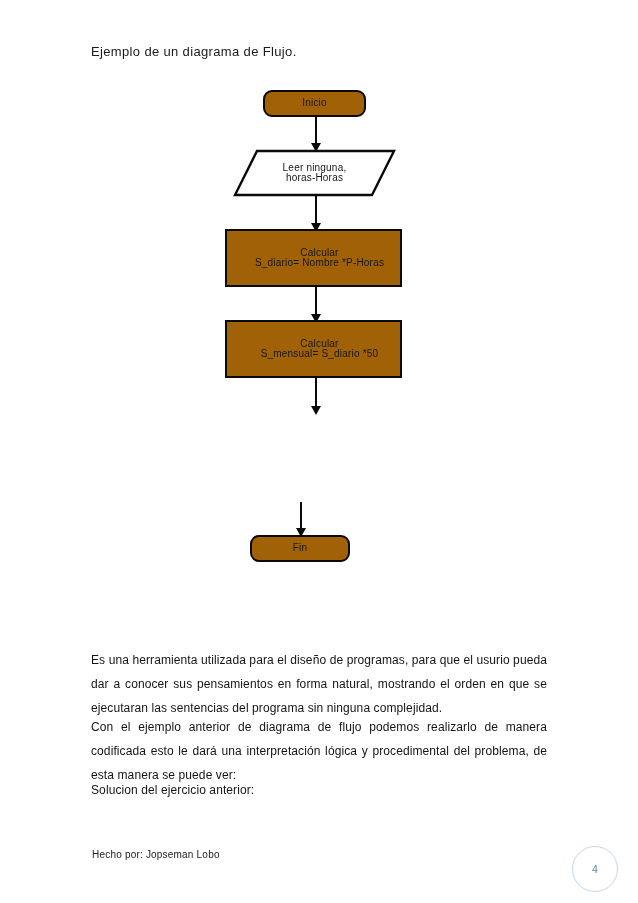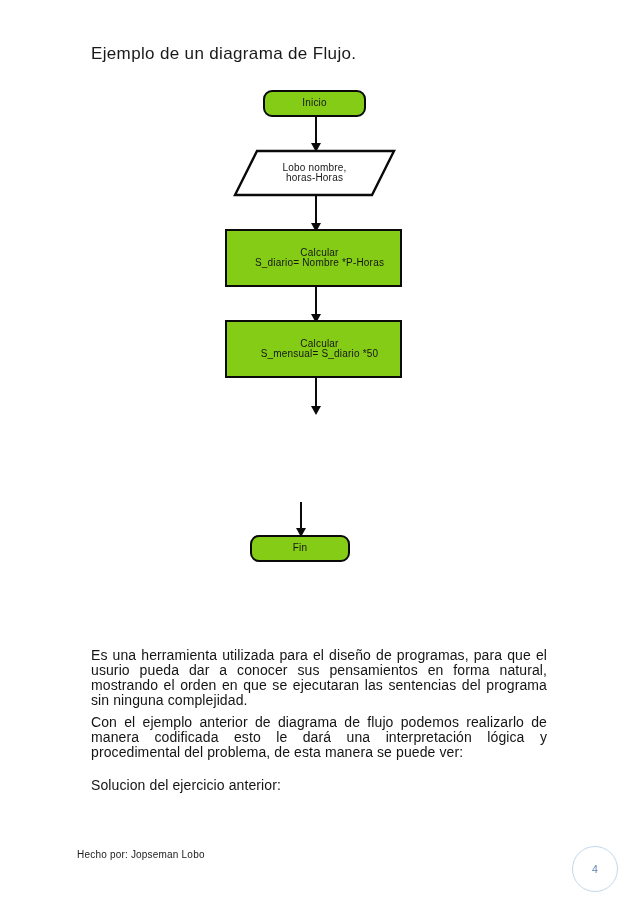--- a/index.html
+++ b/index.html
@@ -15,41 +15,41 @@
     overflow: hidden;
     font-family: "Liberation Sans", sans-serif;
     color: #111111;
   }
 
   
   .doc-title {
     position: absolute;
     left: 91px;
     top: 44px;
-    font-size: 17px;
+    font-size: 13px;
     letter-spacing: 0.35px;
     color: #1a1a1a;
   }
 
   
   .flowchart {
     position: absolute;
     left: 0;
     top: 0;
     width: 638px;
     height: 600px;
   }
   .node {
     position: absolute;
     box-sizing: border-box;
     display: flex;
     flex-direction: column;
     align-items: center;
     justify-content: center;
-    background: #84cc16;
+    background: #a16207;
     font-size: 10px;
     color: #161616;
     letter-spacing: 0.2px;
   }
   .node .line { display: block; line-height: 1.05; }
   .node .line + .line { }
 
   .term {
     border: 2px solid #0a0a0a;
     border-radius: 9px;
@@ -99,33 +99,33 @@
     left: 91px;
     width: 456px;
   }
   .sub-head {
     font-size: 11px;
     font-weight: bold;
     color: #111111;
     letter-spacing: 0.2px;
   }
   .para {
-    font-size: 14px;
-    line-height: 15px;
+    font-size: 12px;
+    line-height: 24px;
     text-align: justify;
     text-justify: inter-word;
     color: #141414;
     letter-spacing: 0.1px;
   }
   .para.left { text-align: left; }
 
   
   .footer-text {
     position: absolute;
-    left: 77px;
+    left: 92px;
     top: 849px;
     font-size: 10px;
     color: #1a1a1a;
     letter-spacing: 0.2px;
   }
   .page-badge {
     position: absolute;
     left: 572px;
     top: 846px;
     width: 44px;
@@ -153,21 +153,21 @@
     </div>
 
     <div class="conn" style="left:315px; top:117px; height:30px;"></div>
     <div class="arrowhead" style="left:311px; top:143px;"></div>
 
     <div class="node io" style="left:233px; top:149px; width:163px; height:48px;">
       <svg viewBox="0 0 163 48" preserveAspectRatio="none">
         <polygon points="24,2 161,2 139,46 2,46" fill="#ffffff" stroke="#0a0a0a" stroke-width="2.4"></polygon>
       </svg>
       <span class="io-text">
-        <span class="line">Lobo nombre,</span>
+        <span class="line">Leer ninguna,</span>
         <span class="line">horas-Horas</span>
       </span>
     </div>
 
     <div class="conn" style="left:315px; top:195px; height:32px;"></div>
     <div class="arrowhead" style="left:311px; top:223px;"></div>
 
     <div class="node proc" style="left:225px; top:229px; width:177px; height:58px;">
       <span class="line">Calcular</span>
       <span class="line">S_diario= Nombre *P-Horas</span>

